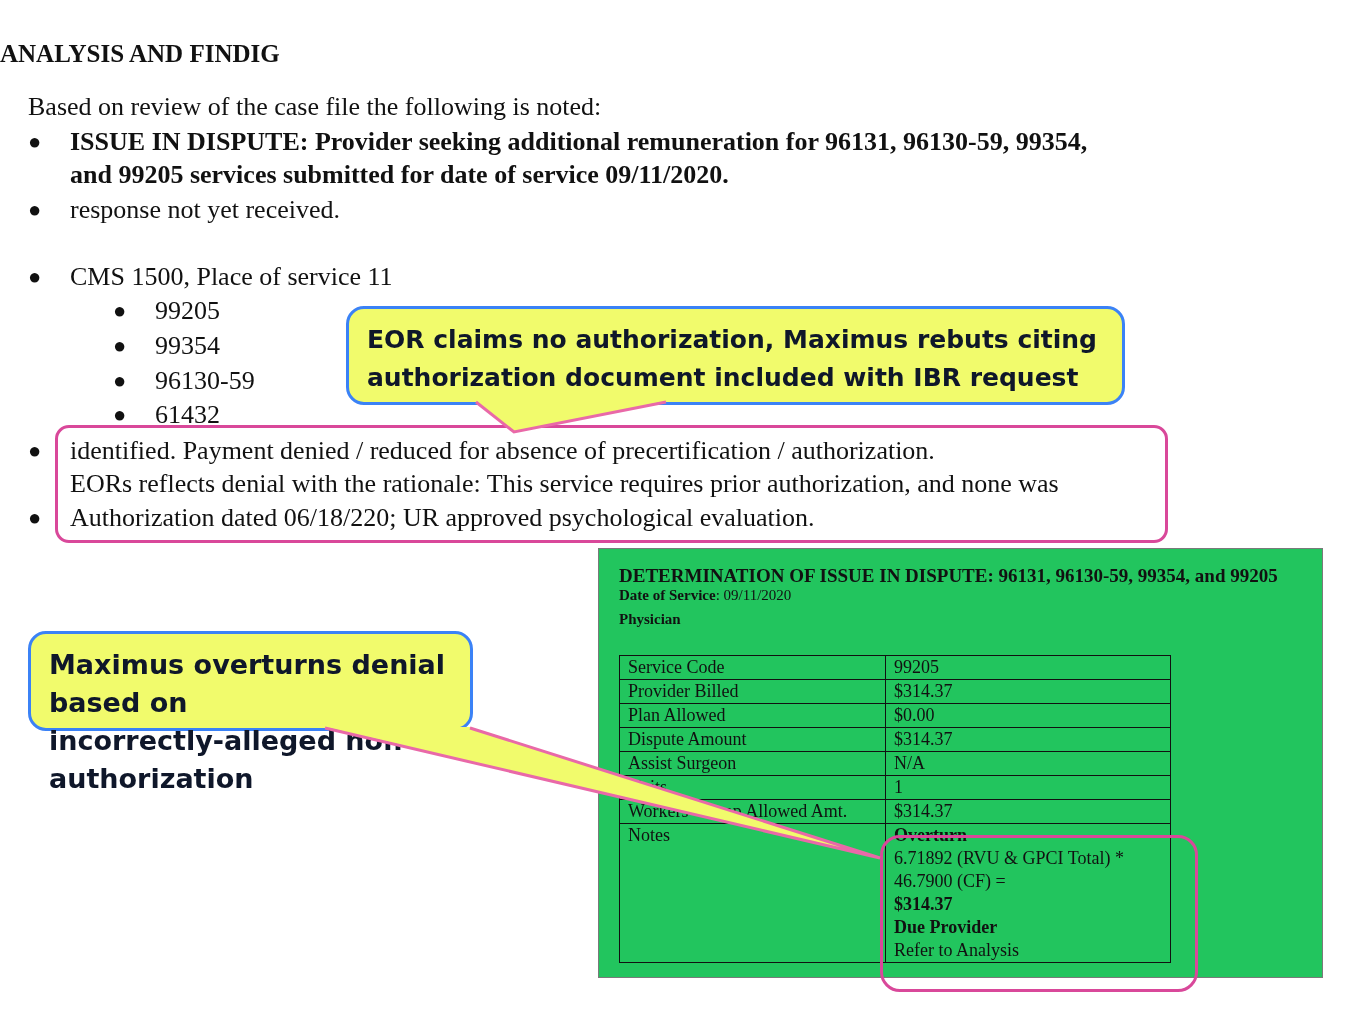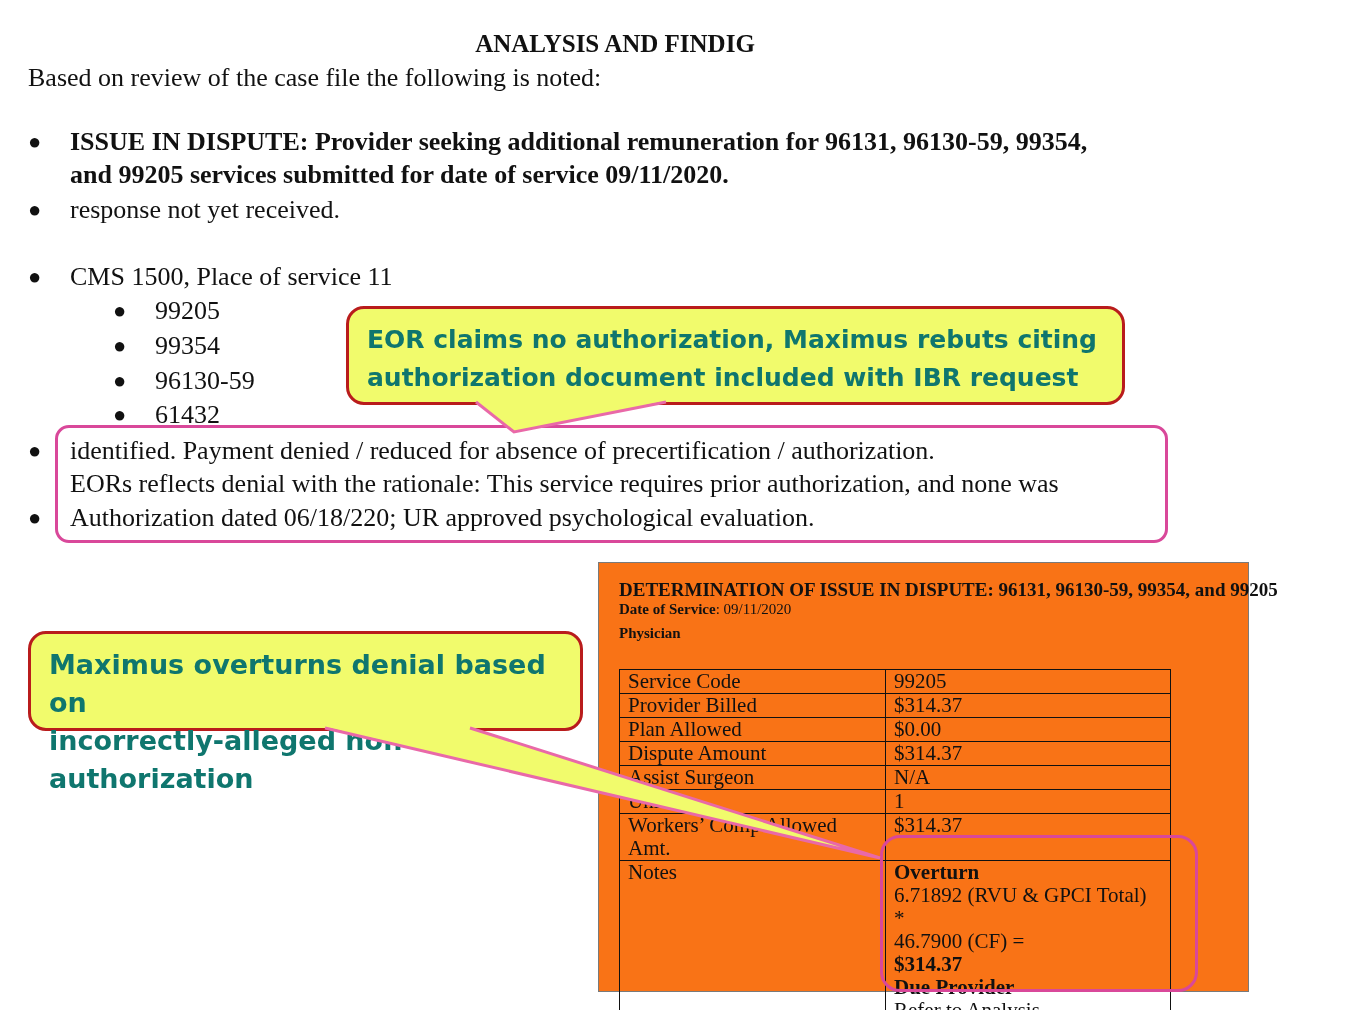--- a/index.html
+++ b/index.html
@@ -1,40 +1,40 @@
 <!DOCTYPE html>
 <html><head>
 <meta charset="utf-8">
 <style>
   html, body { margin: 0; padding: 0; background: #ffffff; }
   body { width: 1352px; height: 1010px; position: relative; overflow: hidden;
          font-family: "Liberation Serif", "DejaVu Serif", serif; color: #111; }
-  .title { position: absolute; left: 0; width: 1230px; top: 30px; text-align: center;
+  .title { position: absolute; left: 0; width: 1230px; top: 40px; text-align: left;
            font-weight: bold; font-size: 25px; }
-  .intro { position: absolute; left: 28px; top: 63px; font-size: 26px; }
+  .intro { position: absolute; left: 28px; top: 92px; font-size: 26px; }
   .bl { position: absolute; font-size: 26px; line-height: 33px; }
   .bl .dot { position: absolute; left: -42px; top: 0; font-size: 22px; }
   .bold { font-weight: bold; }
   .sub { position: absolute; left: 155px; font-size: 26px; line-height: 33px; }
   .sub .dot { position: absolute; left: -42px; top: 0; font-size: 22px; }
 
   .hl-box { position: absolute; border: 3px solid #d9489a; border-radius: 14px; box-sizing: border-box; }
 
-  .callout { position: absolute; background: #f1fb6c; border: 3px solid #b91c1c; border-radius: 18px;
+  .callout { position: absolute; background: #f1fb6c; border: 3px solid #3b82f6; border-radius: 18px;
              box-sizing: border-box; font-family: "DejaVu Sans", "Liberation Sans", sans-serif;
-             font-weight: bold; color: #0f766e; }
+             font-weight: bold; color: #0f172a; }
   svg.ptr { position: absolute; left: 0; top: 0; overflow: visible; pointer-events: none; }
 
-  .det { position: absolute; left: 598px; top: 562px; width: 651px; height: 430px;
-         border: 1.5px solid #7a7a7a; box-sizing: border-box; background: #f97316; }
+  .det { position: absolute; left: 598px; top: 548px; width: 725px; height: 430px;
+         border: 1.5px solid #7a7a7a; box-sizing: border-box; background: #22c55e; }
   .det-title { position: absolute; left: 20px; top: 16px; font-weight: bold; font-size: 19px; white-space: nowrap; }
   .det-dos { position: absolute; left: 20px; top: 38px; font-size: 15px; }
   .det-dos b { font-weight: bold; }
   .det-phys { position: absolute; left: 20px; top: 62px; font-size: 15px; font-weight: bold; }
-  table.dt { position: absolute; left: 20px; top: 106px; border-collapse: collapse; font-size: 21px; border-radius: 15px; }
+  table.dt { position: absolute; left: 20px; top: 106px; border-collapse: collapse; font-size: 18px; border-radius: 15px; }
   table.dt td { border: 1.5px solid #111; padding: 0 8px; line-height: 23px; vertical-align: top; }
   table.dt td.k { width: 249px; }
   table.dt td.v { width: 268px; }
   .notes-v div { line-height: 23px; }
 </style>
 </head>
 <body>
 
 <div class="title">ANALYSIS AND FINDIG</div>
 <div class="intro">Based on review of the case file the following is noted:</div>
@@ -126,20 +126,20 @@
 
 <div class="callout" style="left:346px; top:306px; width:779px; height:99px; font-size:25px; padding:12px 0 0 18px; line-height:38px;">
   <div>EOR claims no authorization, Maximus rebuts citing</div>
   <div>authorization document included with IBR request</div>
 </div>
 <svg class="ptr" width="1352" height="1010">
   <polygon points="476,401 514,432 666,401" fill="#f1fb6c" stroke="none"></polygon>
   <polyline points="476,402 514,432 666,402" fill="none" stroke="#e969a8" stroke-width="3"></polyline>
 </svg>
 
-<div class="callout" style="left:28px; top:631px; width:555px; height:100px; font-size:27px; padding:12px 0 0 18px; line-height:38px;">
+<div class="callout" style="left:28px; top:631px; width:445px; height:100px; font-size:27px; padding:12px 0 0 18px; line-height:38px;">
   <div>Maximus overturns denial based on</div>
   <div>incorrectly-alleged non-authorization</div>
 </div>
 <svg class="ptr" width="1352" height="1010">
   <polygon points="325,727 880,858 470,727" fill="#f1fb6c" stroke="none"></polygon>
   <polyline points="325,728 880,858 470,728" fill="none" stroke="#e969a8" stroke-width="3"></polyline>
 </svg>
 
 </body></html>

